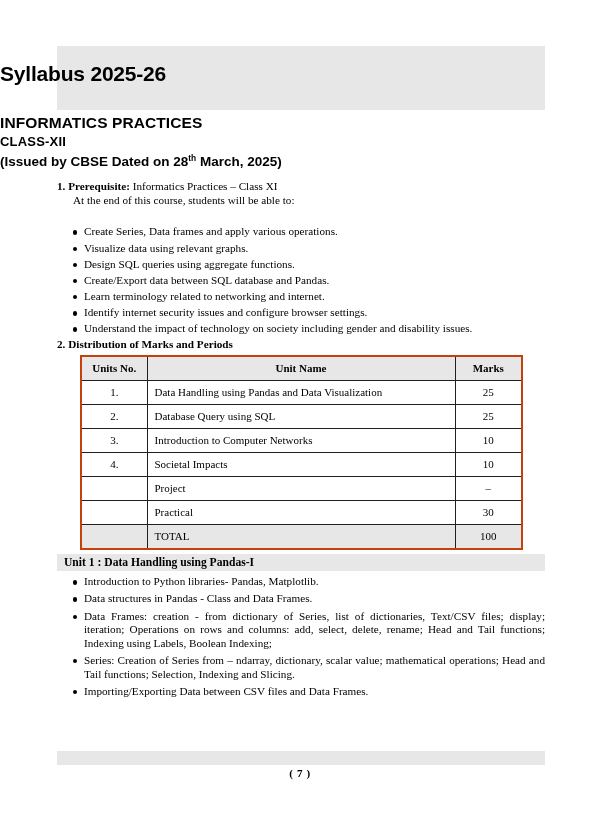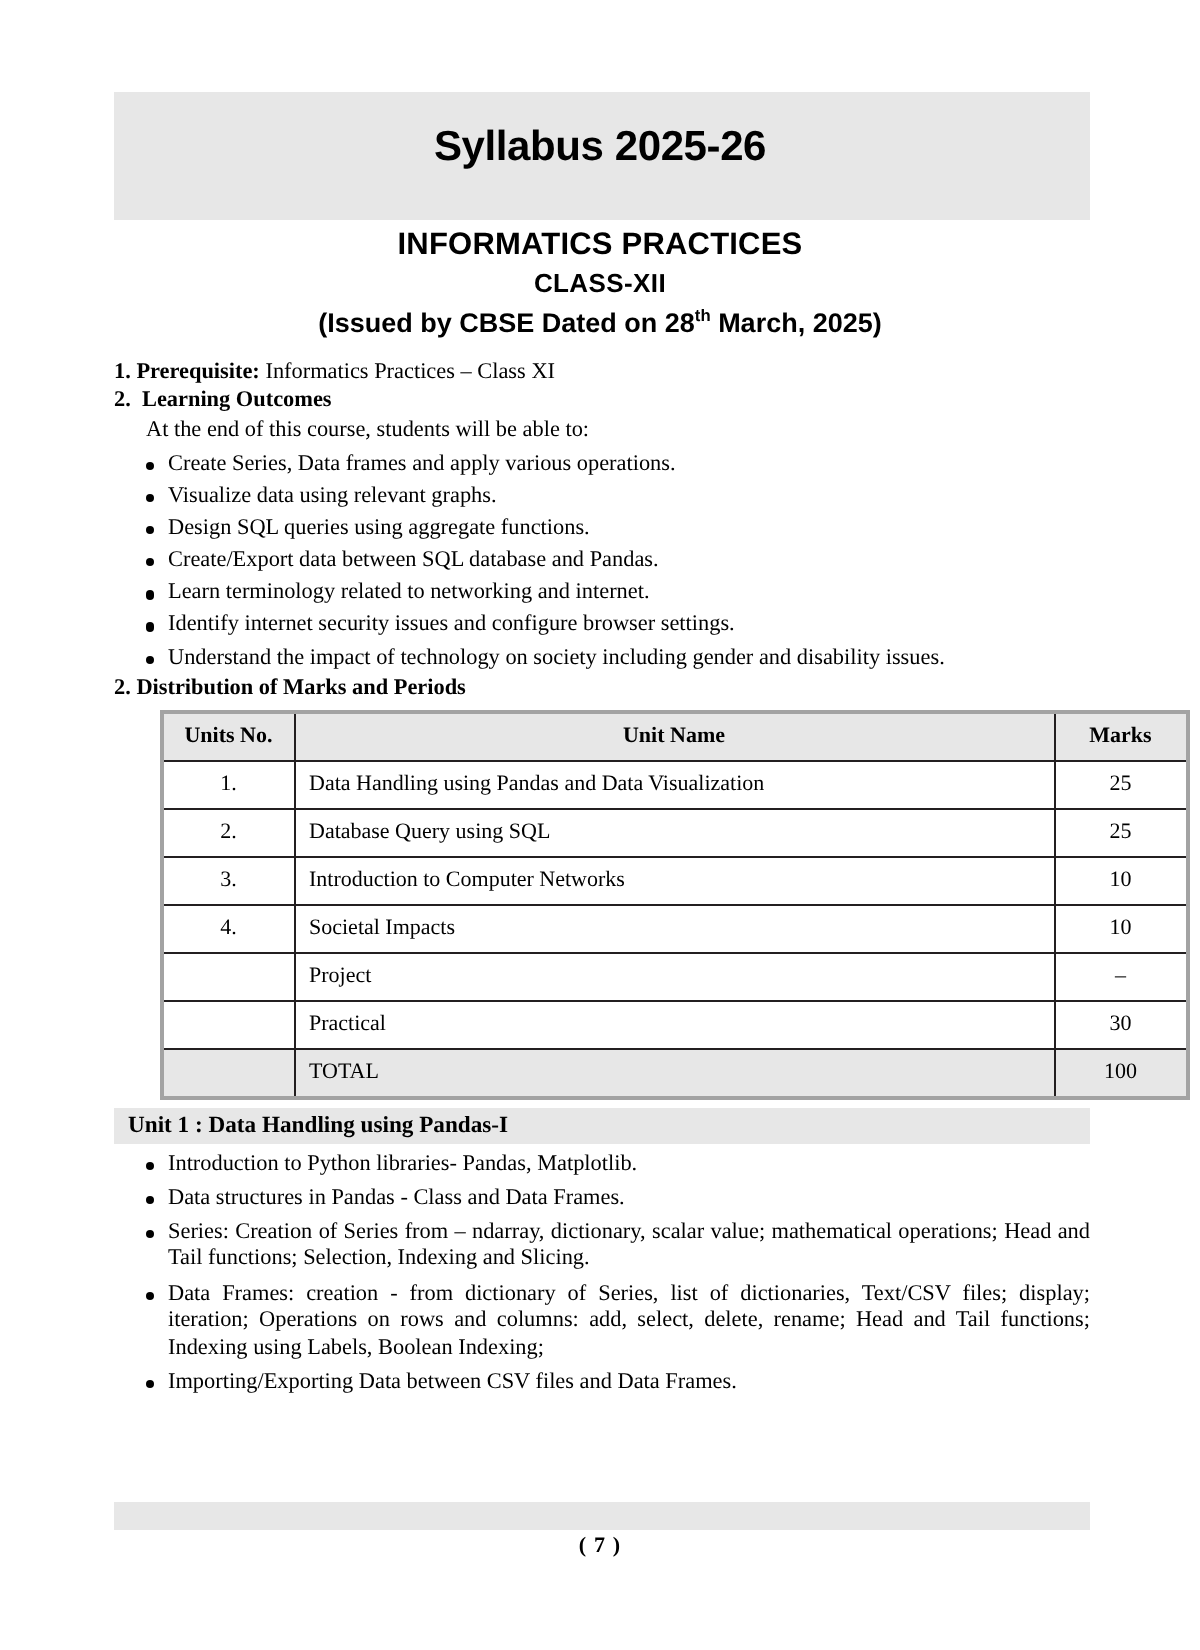--- a/index.html
+++ b/index.html
@@ -30,21 +30,20 @@
   #footer-band {
     top: 751px;
     height: 14px;
   }
 
   
   .doc-title {
     position: absolute;
     left: 0;
     width: 600px;
-    text-align: center;
     font-family: "Liberation Sans", "DejaVu Sans", sans-serif;
     font-weight: bold;
   }
   #syllabus-title {
     top: 62px;
     font-size: 21px;
     letter-spacing: -0.2px;
   }
   #subject-title {
     top: 114px;
@@ -87,21 +86,21 @@
   .numbered-line .lbl-bold {
     font-weight: bold;
   }
   .sec-heading {
     font-weight: bold;
     margin: 0 0 4px 0;
   }
   .sec-heading.gap-top { margin-top: 6px; }
 
   .intro-line {
-    margin: 0 0 4px 0;
+    margin: 0 0 19px 0;
     padding-left: 16px;
   }
 
   
   ul.bullets {
     list-style: none;
     margin: 0;
     padding: 0;
   }
   ul.bullets > li {
@@ -119,24 +118,24 @@
     width: 4.4px;
     height: 4.4px;
     border-radius: 50%;
     background: #000;
   }
   ul.bullets.tight > li { margin-bottom: 2.5px; }
 
   
   #marks-table {
     border-collapse: collapse;
-    width: 515px;
+    width: 443px;
     margin: 5px 0 0 23px;
     table-layout: fixed;
-    border: 2px solid #a3a3a3;
+    border: 2px solid #c2410c;
   }
   #marks-table th,
   #marks-table td {
     border: 1px solid #231f20;
     font-size: 11px;
     font-weight: normal;
     padding: 0;
     height: 23px;
     vertical-align: middle;
   }
@@ -194,21 +193,20 @@
 <div class="doc-title" id="subject-title">INFORMATICS PRACTICES</div>
 
 <div class="doc-title" id="class-title">CLASS-XII</div>
 
 <div class="doc-title" id="issued-title"><span>(Issued by CBSE Dated on 28</span><sup>th</sup><span> March, 2025)</span></div>
 
 <div id="content">
 
   <p class="numbered-line"><span class="num">1.</span><span class="lbl-bold">&nbsp;</span><span class="lbl-bold">Prerequisite:</span><span> Informatics Practices – Class XI</span></p>
 
-  <p class="numbered-line sec-heading"><span>2.</span><span>&nbsp;&nbsp;</span><span>Learning Outcomes</span></p>
 
   <p class="intro-line">At the end of this course, students will be able to:</p>
 
   <ul class="bullets tight">
     <li>Create Series, Data frames and apply various operations.</li>
     <li>Visualize data using relevant graphs.</li>
     <li>Design SQL queries using aggregate functions.</li>
     <li>Create/Export data between SQL database and Pandas.</li>
     <li>Learn terminology related to networking and internet.</li>
     <li>Identify internet security issues and configure browser settings.</li>
@@ -268,21 +266,21 @@
       </tr>
     </tbody>
   </table>
 
 
   <div class="unit-banner">Unit 1 : Data Handling using Pandas-I</div>
 
   <ul class="bullets">
     <li>Introduction to Python libraries- Pandas, Matplotlib.</li>
     <li>Data structures in Pandas - Class and Data Frames.</li>
+    <li>Data Frames: creation - from dictionary of Series, list of dictionaries, Text/CSV files; display; iteration; Operations on rows and columns: add, select, delete, rename; Head and Tail functions; Indexing using Labels, Boolean Indexing;</li>
     <li>Series: Creation of Series from – ndarray, dictionary, scalar value; mathematical operations; Head and Tail functions; Selection, Indexing and Slicing.</li>
-    <li>Data Frames: creation - from dictionary of Series, list of dictionaries, Text/CSV files; display; iteration; Operations on rows and columns: add, select, delete, rename; Head and Tail functions; Indexing using Labels, Boolean Indexing;</li>
     <li>Importing/Exporting Data between CSV files and Data Frames.</li>
   </ul>
 
 </div>
 
 <div class="band" id="footer-band"></div>
 <div id="page-number">( 7 )</div>
 
 </body></html>

